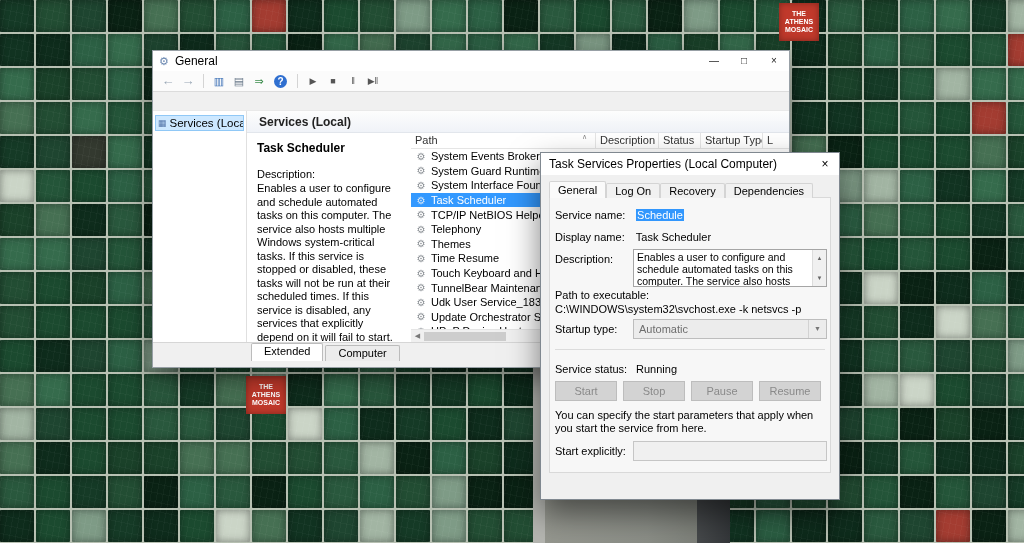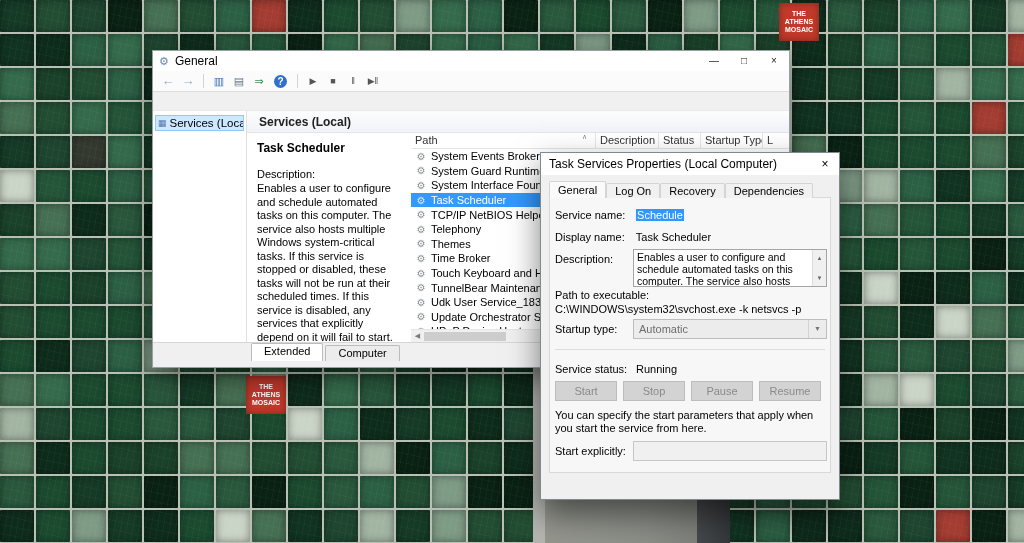--- a/index.html
+++ b/index.html
@@ -702,21 +702,21 @@
               <div class="lrow">
                   <span class="gear">⚙</span>
                   <span>Telephony</span>
                 </div>
               <div class="lrow">
                   <span class="gear">⚙</span>
                   <span>Themes</span>
                 </div>
               <div class="lrow">
                   <span class="gear">⚙</span>
-                  <span>Time Broker</span>
+                  <span>Time Resume</span>
                 </div>
               <div class="lrow">
                   <span class="gear">⚙</span>
                   <span>Touch Keyboard and Handw...</span>
                 </div>
               <div class="lrow">
                   <span class="gear">⚙</span>
                   <span>TunnelBear Maintenance</span>
                 </div>
               <div class="lrow">

